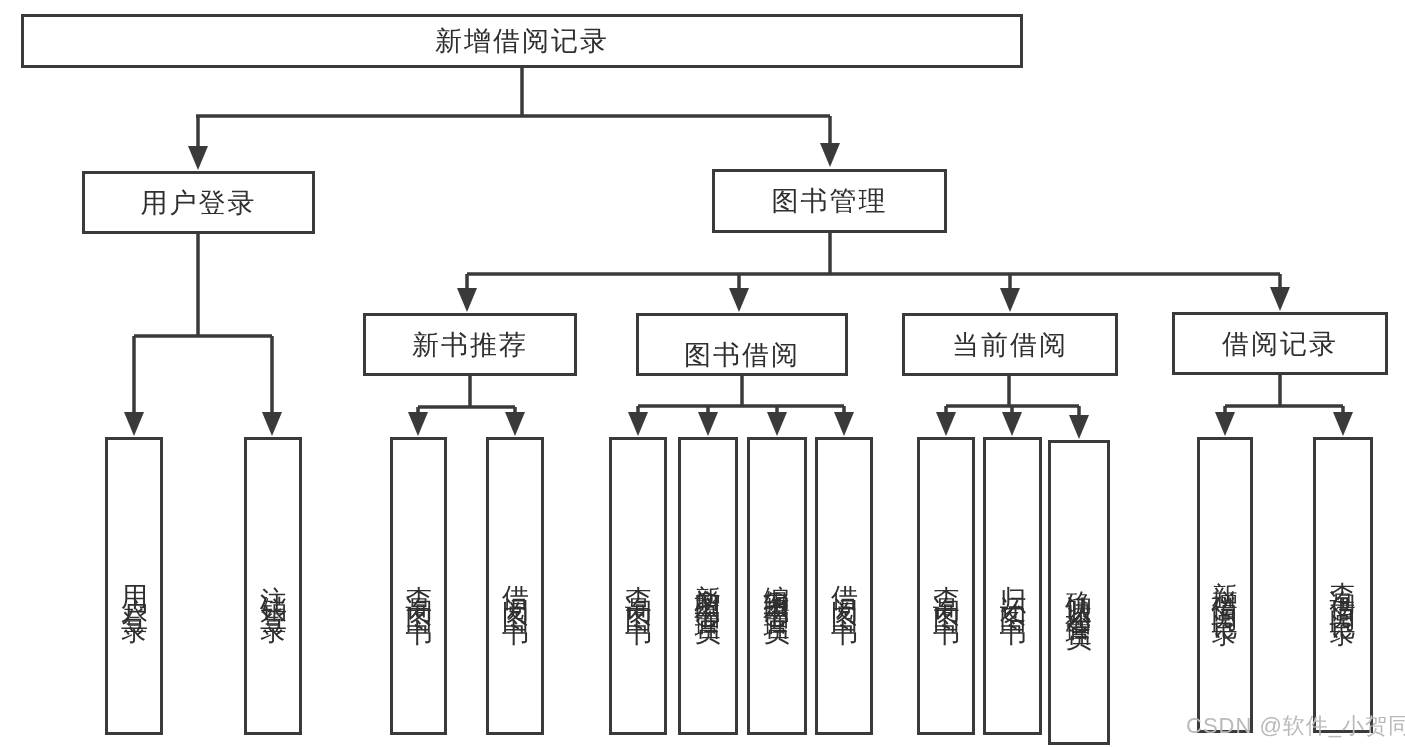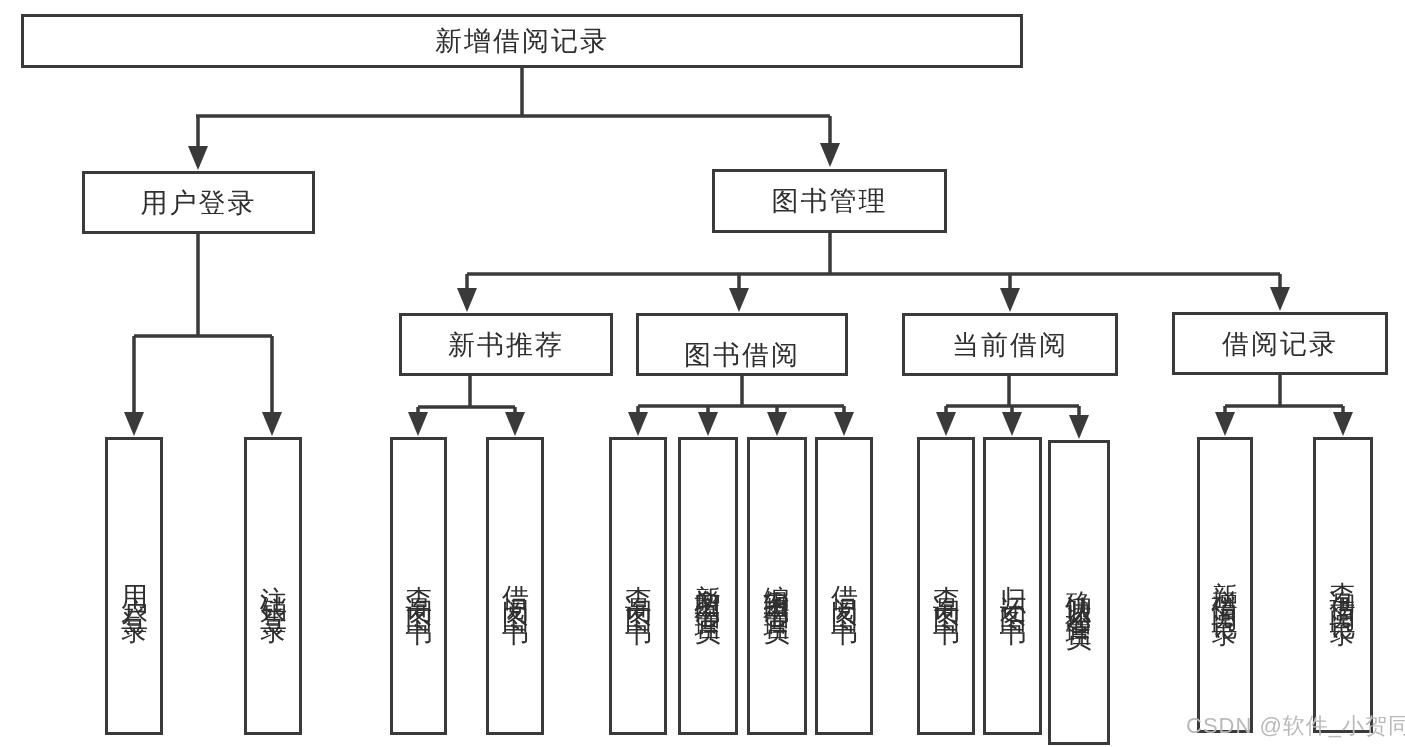--- a/index.html
+++ b/index.html
@@ -117,21 +117,21 @@
     <span>新增借阅记录</span>
   </div>
 
   <div class="node hbox" style="left:82px;top:171px;width:233px;height:63px;">
     <span>用户登录</span>
   </div>
   <div class="node hbox" style="left:712px;top:169px;width:235px;height:64px;">
     <span>图书管理</span>
   </div>
 
-  <div class="node hbox" style="left:363px;top:313px;width:214px;height:63px;margin-left:36px;">
+  <div class="node hbox" style="left:363px;top:313px;width:214px;height:63px;">
     <span>新书推荐</span>
   </div>
   <div class="node hbox" style="left:636px;top:313px;width:212px;height:63px;align-items:flex-end;">
     <span>图书借阅</span>
   </div>
   <div class="node hbox" style="left:902px;top:313px;width:216px;height:63px;">
     <span>当前借阅</span>
   </div>
   <div class="node hbox" style="left:1172px;top:312px;width:216px;height:63px;">
     <span>借阅记录</span>

